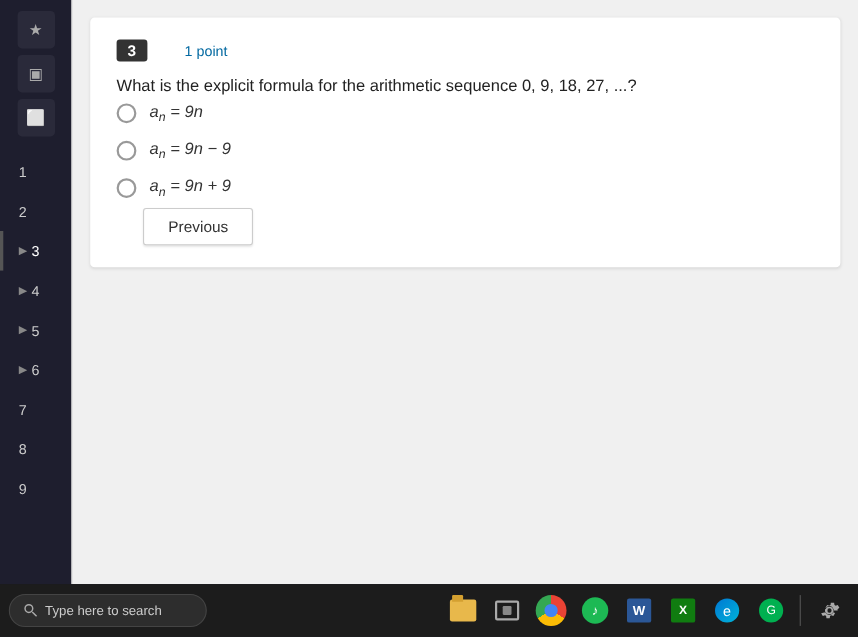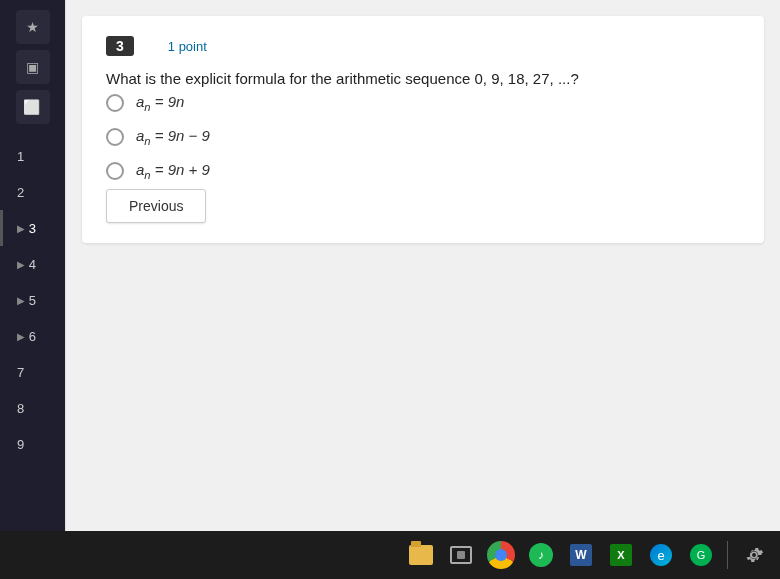--- a/index.html
+++ b/index.html
@@ -207,20 +207,21 @@
 
     .previous-btn {
       background: #fff;
       border: 1px solid #ccc;
       border-radius: 3px;
       padding: 8px 22px;
       font-size: 14px;
       color: #333;
       cursor: pointer;
       box-shadow: 0 1px 2px rgba(0,0,0,0.1);
+      margin-left: 24px;
     }
 
     
     .icon-circle {
       width: 28px;
       height: 28px;
       border-radius: 50%;
       display: flex;
       align-items: center;
       justify-content: center;
@@ -312,20 +313,27 @@
         </div>
 
       </div>
 
       <button class="previous-btn">Previous</button>
     </div>
   </div>
 </div>
 
 <div class="taskbar">
+  <div class="taskbar-search">
+    <svg viewBox="0 0 16 16">
+      <circle cx="6" cy="6" r="4" stroke="#aaa" stroke-width="1.5" fill="none"></circle>
+      <line x1="9.5" y1="9.5" x2="14" y2="14" stroke="#aaa" stroke-width="1.5"></line>
+    </svg>
+    <span>Type here to search</span>
+  </div>
 
   <div class="taskbar-icons">
     <div class="taskbar-icon">
       <div style="width:24px;height:20px;background:#e8b84b;border-radius:2px;position:relative;">
         <div style="width:10px;height:6px;background:#d4a030;position:absolute;top:-4px;left:2px;border-radius:1px 1px 0 0;"></div>
       </div>
     </div>
 
     <div class="taskbar-icon">
       <div style="width:22px;height:18px;border:2px solid #aaa;border-radius:2px;display:flex;align-items:center;justify-content:center;">

